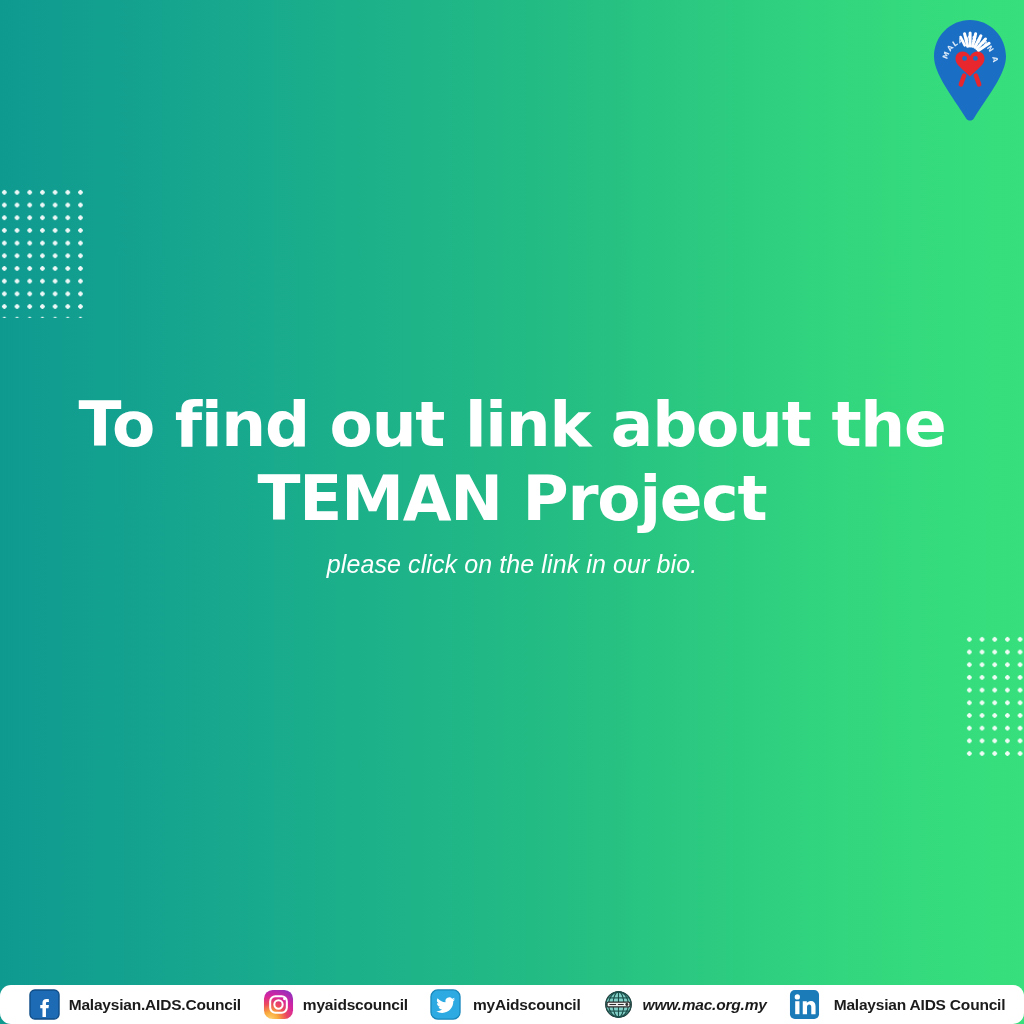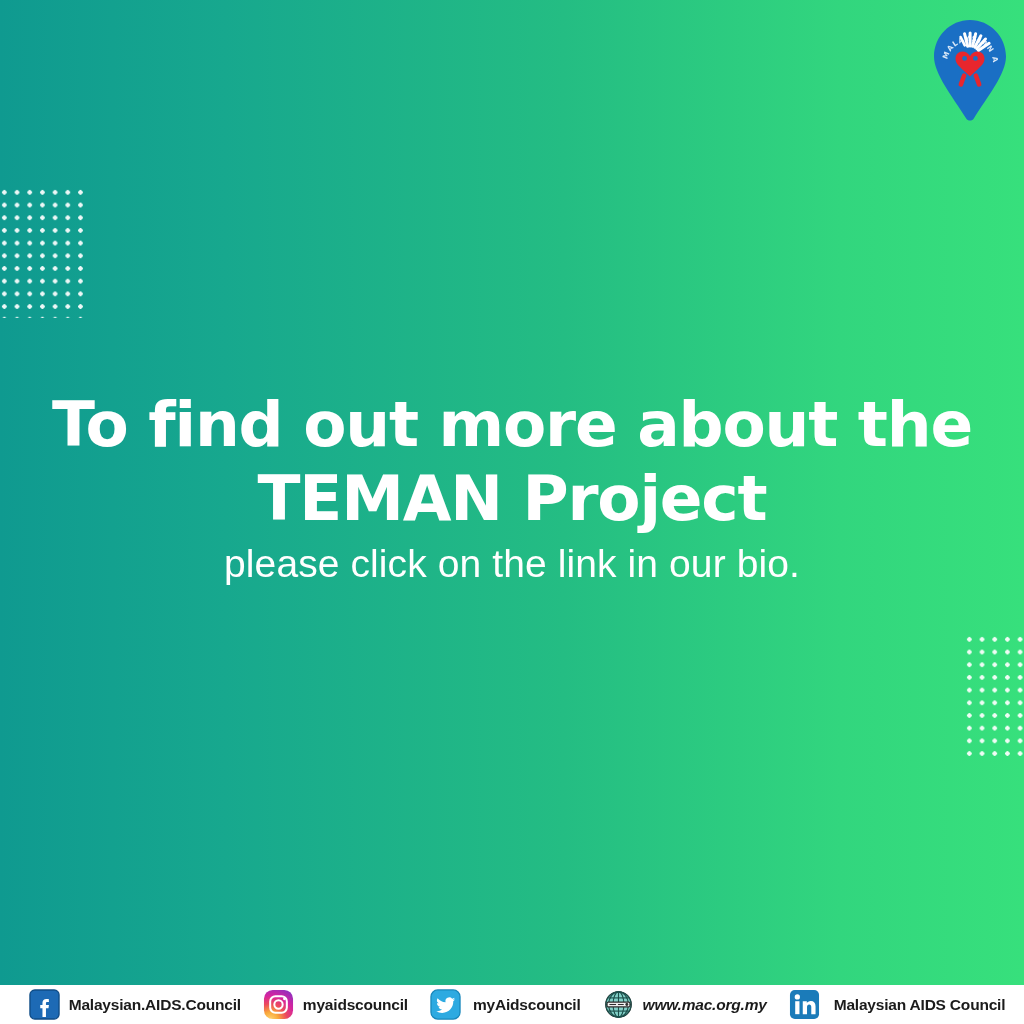--- a/index.html
+++ b/index.html
@@ -65,38 +65,40 @@
     margin: 0;
     white-space: nowrap;
   }
   #headline-line-2 {
     margin-top: 8px;
   }
   .subheadline {
     color: #ffffff;
     font-family: "Liberation Sans", sans-serif;
     font-weight: normal;
-    font-size: 39px;
+    font-size: 25px;
     line-height: 36px;
     letter-spacing: 0.1px;
     margin: 14px 0 0 0;
     white-space: nowrap;
+    font-style: italic;
   }
 
   
   #footer {
     position: absolute;
     left: 0;
     bottom: 0;
     width: 1024px;
     height: 39px;
     background: #ffffff;
     display: flex;
     align-items: center;
     justify-content: center;
+    border-radius: 11px;
   }
   .social-item {
     display: flex;
     align-items: center;
     height: 39px;
   }
   .social-icon {
     width: 31px;
     height: 31px;
     flex: 0 0 31px;
@@ -168,21 +170,21 @@
         <rect x="43.2" y="55" width="4.6" height="14" rx="2.2" transform="rotate(-20 45.5 62)"></rect>
       </g>
       <g fill="#1a6fc4">
         <circle cx="32.6" cy="40.4" r="2.4"></circle>
         <circle cx="43.4" cy="40.4" r="2.4"></circle>
       </g>
     </svg>
   </div>
 
   <div id="headline-block">
-    <div class="headline" id="headline-line-1">To find out more about the</div>
+    <div class="headline" id="headline-line-1">To find out link about the</div>
     <div class="headline" id="headline-line-2">TEMAN Project</div>
     <div class="subheadline">please click on the link in our bio.</div>
   </div>
 
   <div id="footer">
 
     <div class="social-item" id="item-facebook">
       <span class="social-icon">
         <svg viewBox="0 0 32 32" xmlns="http://www.w3.org/2000/svg">
           <rect x="1" y="1" width="30" height="30" rx="5" fill="#1d6ab5" stroke="#0f4c86" stroke-width="1.4"></rect>

